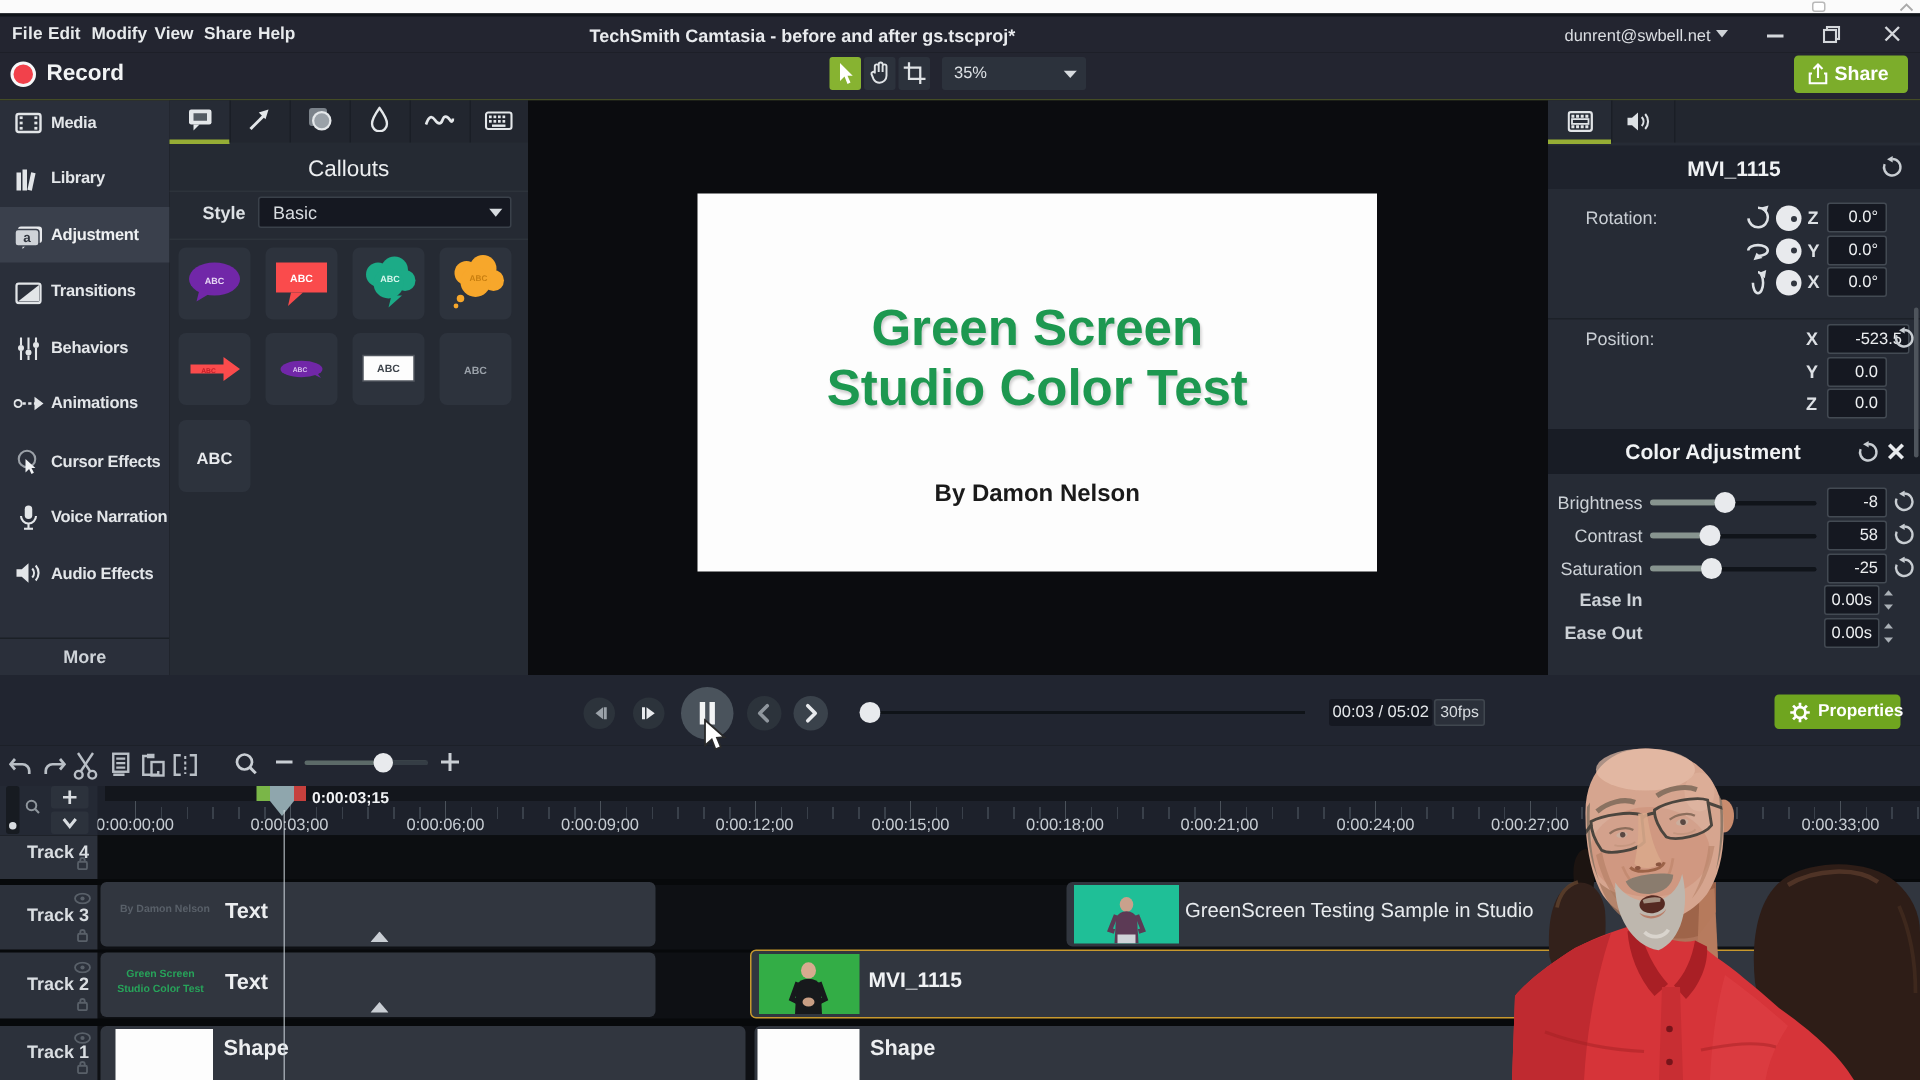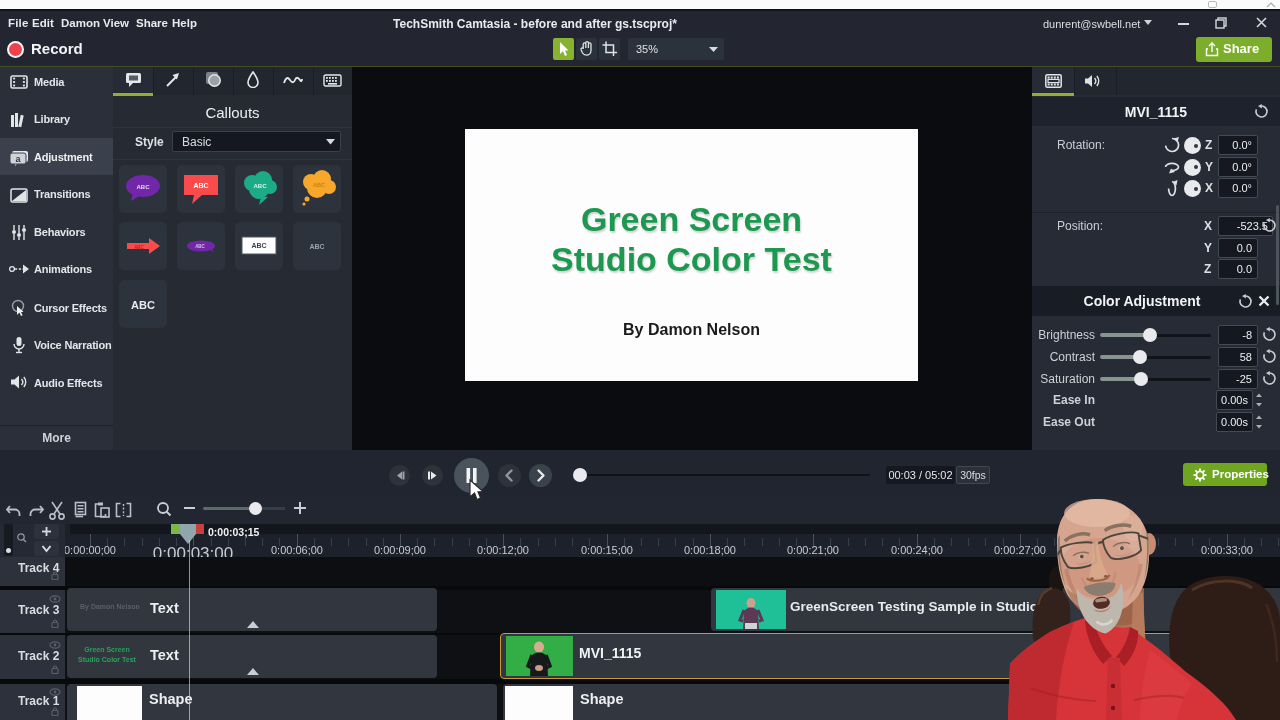--- a/index.html
+++ b/index.html
@@ -15,21 +15,21 @@
 <div class="abs" style="left:1208px;top:1px;width:9px;height:7px;border:1px solid #b9b9b9;border-radius:2px;background:#fff;"></div>
 <div class="abs" style="left:1266px;top:2px;width:10px;height:6px;">
     <svg width="10" height="6">
       <path d="M1 5 L5 1 L9 5" stroke="#aaa" fill="none" stroke-width="1.2"></path>
     </svg>
   </div>
 
 <div class="abs" style="left:0;top:9px;width:1280px;height:26px;background:#232530;border-top:2px solid #10141a;">
   <div class="abs" style="left:8px;top:6px;color:#e7eaec;font-size:11.5px;font-weight:bold;letter-spacing:.2px;">File</div>
   <div class="abs" style="left:32px;top:6px;color:#e7eaec;font-size:11.5px;font-weight:bold;">Edit</div>
-  <div class="abs" style="left:61px;top:6px;color:#e7eaec;font-size:11.5px;font-weight:bold;">Damon</div>
+  <div class="abs" style="left:61px;top:6px;color:#e7eaec;font-size:11.5px;font-weight:bold;">Modify</div>
   <div class="abs" style="left:103px;top:6px;color:#e7eaec;font-size:11.5px;font-weight:bold;">View</div>
   <div class="abs" style="left:136px;top:6px;color:#e7eaec;font-size:11.5px;font-weight:bold;">Share</div>
   <div class="abs" style="left:172px;top:6px;color:#e7eaec;font-size:11.5px;font-weight:bold;">Help</div>
   <div class="abs" style="left:0;top:6px;width:1070px;text-align:center;color:#e9ebee;font-size:12px;font-weight:bold;">TechSmith Camtasia - before and after gs.tscproj*</div>
   <div class="abs" style="left:1043px;top:7px;color:#dcdfe3;font-size:11px;">dunrent@swbell.net</div>
   <div class="abs" style="left:1144px;top:9px;">
       <svg width="9" height="6">
         <path d="M0 0 L4 5 L8 0 Z" fill="#cfd3d7"></path>
       </svg>
     </div>
@@ -605,21 +605,21 @@
 </div>
 
 <div class="abs" id="ruler" style="left:0;top:524px;width:1280px;height:33px;background:#1d212b;">
   <div class="abs" style="left:70px;top:0;width:1210px;height:10px;background:#13161c;"></div>
 
   <div class="abs" style="left:90px;top:14px;width:1190px;height:8px;background:repeating-linear-gradient(90deg,#39404a 0 1px,transparent 1px 17.22px);"></div>
 
   <div class="abs" style="left:90px;top:10px;width:1190px;height:12px;background:repeating-linear-gradient(90deg,#4a515a 0 1px,transparent 1px 103.33px);"></div>
 
   <div class="abs" style="left:90px;top:20px;transform:translateX(-50%);color:#c6ccd2;font-size:11px;">0:00:00;00</div>
-  <div class="abs" style="left:193px;top:20px;transform:translateX(-50%);color:#c6ccd2;font-size:17px;text-decoration:underline;">0:00:03;00</div>
+  <div class="abs" style="left:193px;top:20px;transform:translateX(-50%);color:#c6ccd2;font-size:11px;">0:00:03;00</div>
   <div class="abs" style="left:297px;top:20px;transform:translateX(-50%);color:#c6ccd2;font-size:11px;">0:00:06;00</div>
   <div class="abs" style="left:400px;top:20px;transform:translateX(-50%);color:#c6ccd2;font-size:11px;">0:00:09;00</div>
   <div class="abs" style="left:503px;top:20px;transform:translateX(-50%);color:#c6ccd2;font-size:11px;">0:00:12;00</div>
   <div class="abs" style="left:607px;top:20px;transform:translateX(-50%);color:#c6ccd2;font-size:11px;">0:00:15;00</div>
   <div class="abs" style="left:710px;top:20px;transform:translateX(-50%);color:#c6ccd2;font-size:11px;">0:00:18;00</div>
   <div class="abs" style="left:813px;top:20px;transform:translateX(-50%);color:#c6ccd2;font-size:11px;">0:00:21;00</div>
   <div class="abs" style="left:917px;top:20px;transform:translateX(-50%);color:#c6ccd2;font-size:11px;">0:00:24;00</div>
   <div class="abs" style="left:1020px;top:20px;transform:translateX(-50%);color:#c6ccd2;font-size:11px;">0:00:27;00</div>
   <div class="abs" style="left:1123px;top:20px;transform:translateX(-50%);color:#c6ccd2;font-size:11px;">0:00:30;00</div>
   <div class="abs" style="left:1227px;top:20px;transform:translateX(-50%);color:#c6ccd2;font-size:11px;">0:00:33;00</div>
@@ -710,21 +710,21 @@
     <div class="abs" style="left:5px;top:2px;width:70px;height:39px;background:#1fbf97;">
       <svg width="70" height="39">
           <g>
             <ellipse cx="35" cy="13" rx="4.5" ry="5" fill="#c9a18c"></ellipse>
             <path d="M27 39 L28 22 Q30 17.5 35 17.5 Q40 17.5 42 22 L43 39 Z" fill="#5c3a55"></path>
             <rect x="29" y="33" width="12" height="6" fill="#cfd3d8"></rect>
             <path d="M28 20 L24 30 L27 31 M42 20 L46 30 L43 31" stroke="#5c3a55" stroke-width="3" fill="none"></path>
           </g>
         </svg>
     </div>
-    <div class="abs" style="left:79px;top:11px;color:#e8ebee;font-size:13.5px;font-weight:bold;">GreenScreen Testing Sample in Studio</div>
+    <div class="abs" style="left:79px;top:11px;color:#e8ebee;font-size:13.5px;font-weight:normal;">GreenScreen Testing Sample in Studio</div>
   </div>
 
   <div class="abs" style="left:67px;top:78px;width:370px;height:43px;background:#31363f;border-radius:4px;">
     <div class="abs" style="left:0px;top:10px;width:80px;text-align:center;color:#27a35a;font-size:7px;font-weight:bold;line-height:10px;">Green Screen<br>Studio Color Test</div>
     <div class="abs" style="left:83px;top:12px;color:#eceef0;font-size:14.5px;font-weight:bold;">Text</div>
     <svg class="abs" style="left:180px;top:33px;" width="12" height="8">
         <path d="M6 0 L12 7 L0 7 Z" fill="#c9ced4"></path>
       </svg>
   </div>
 

